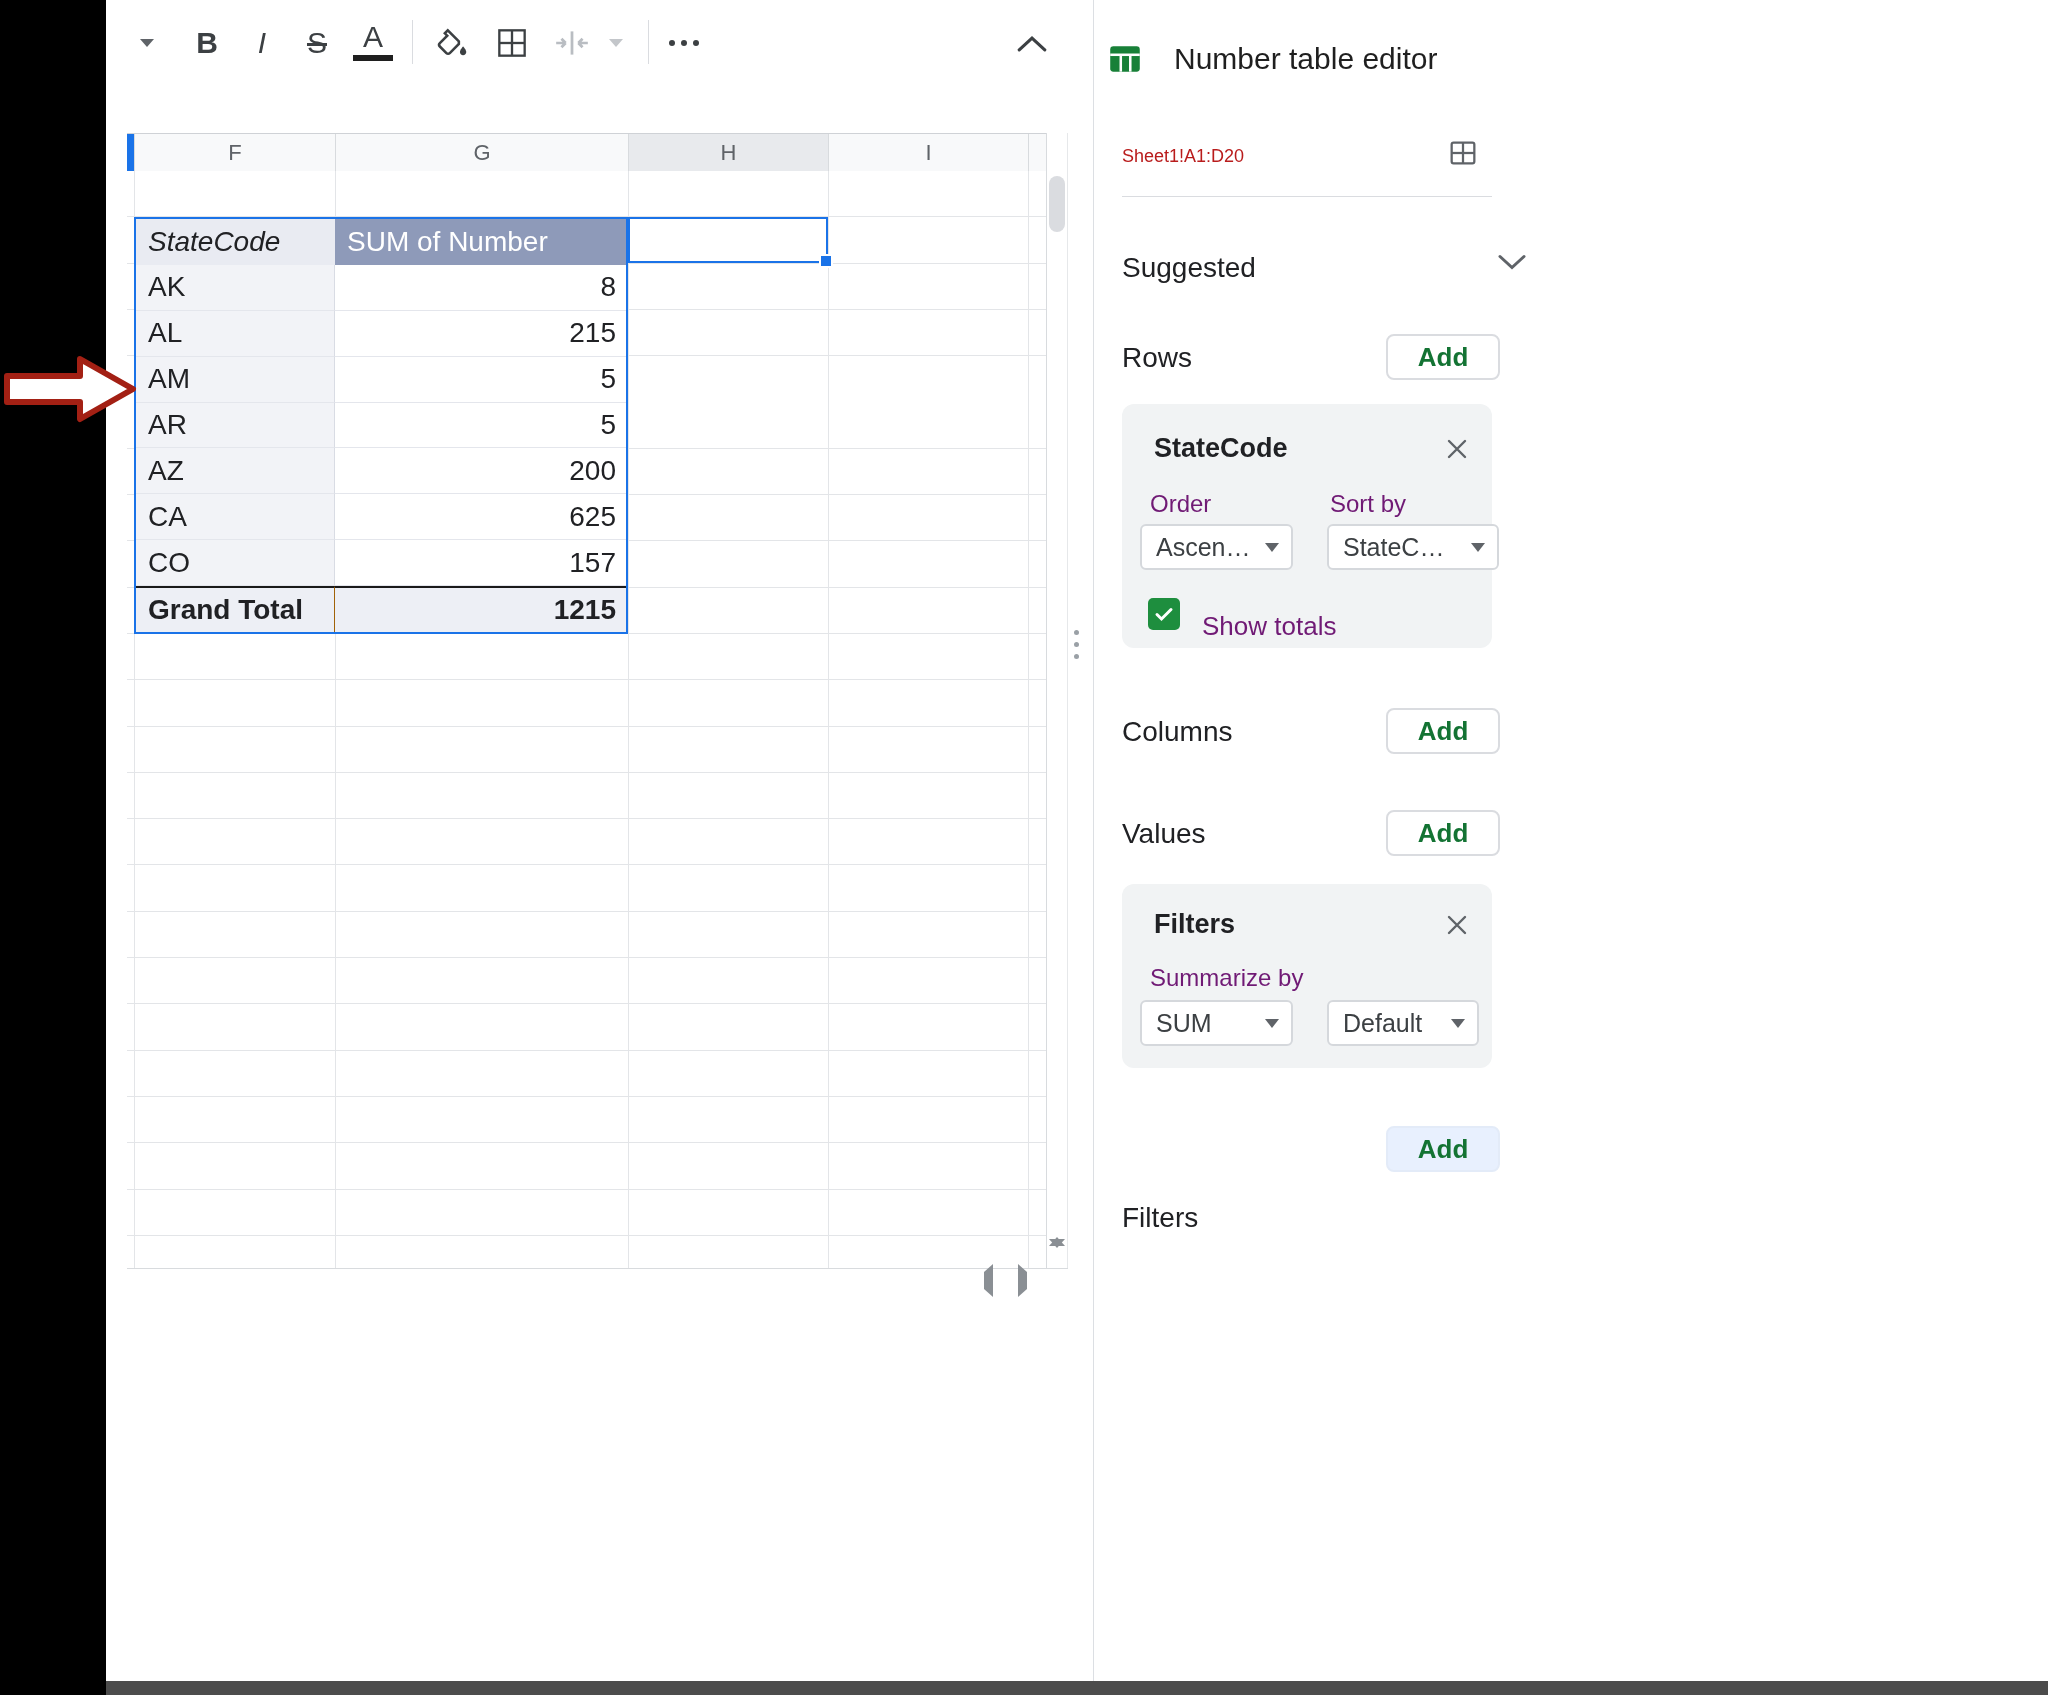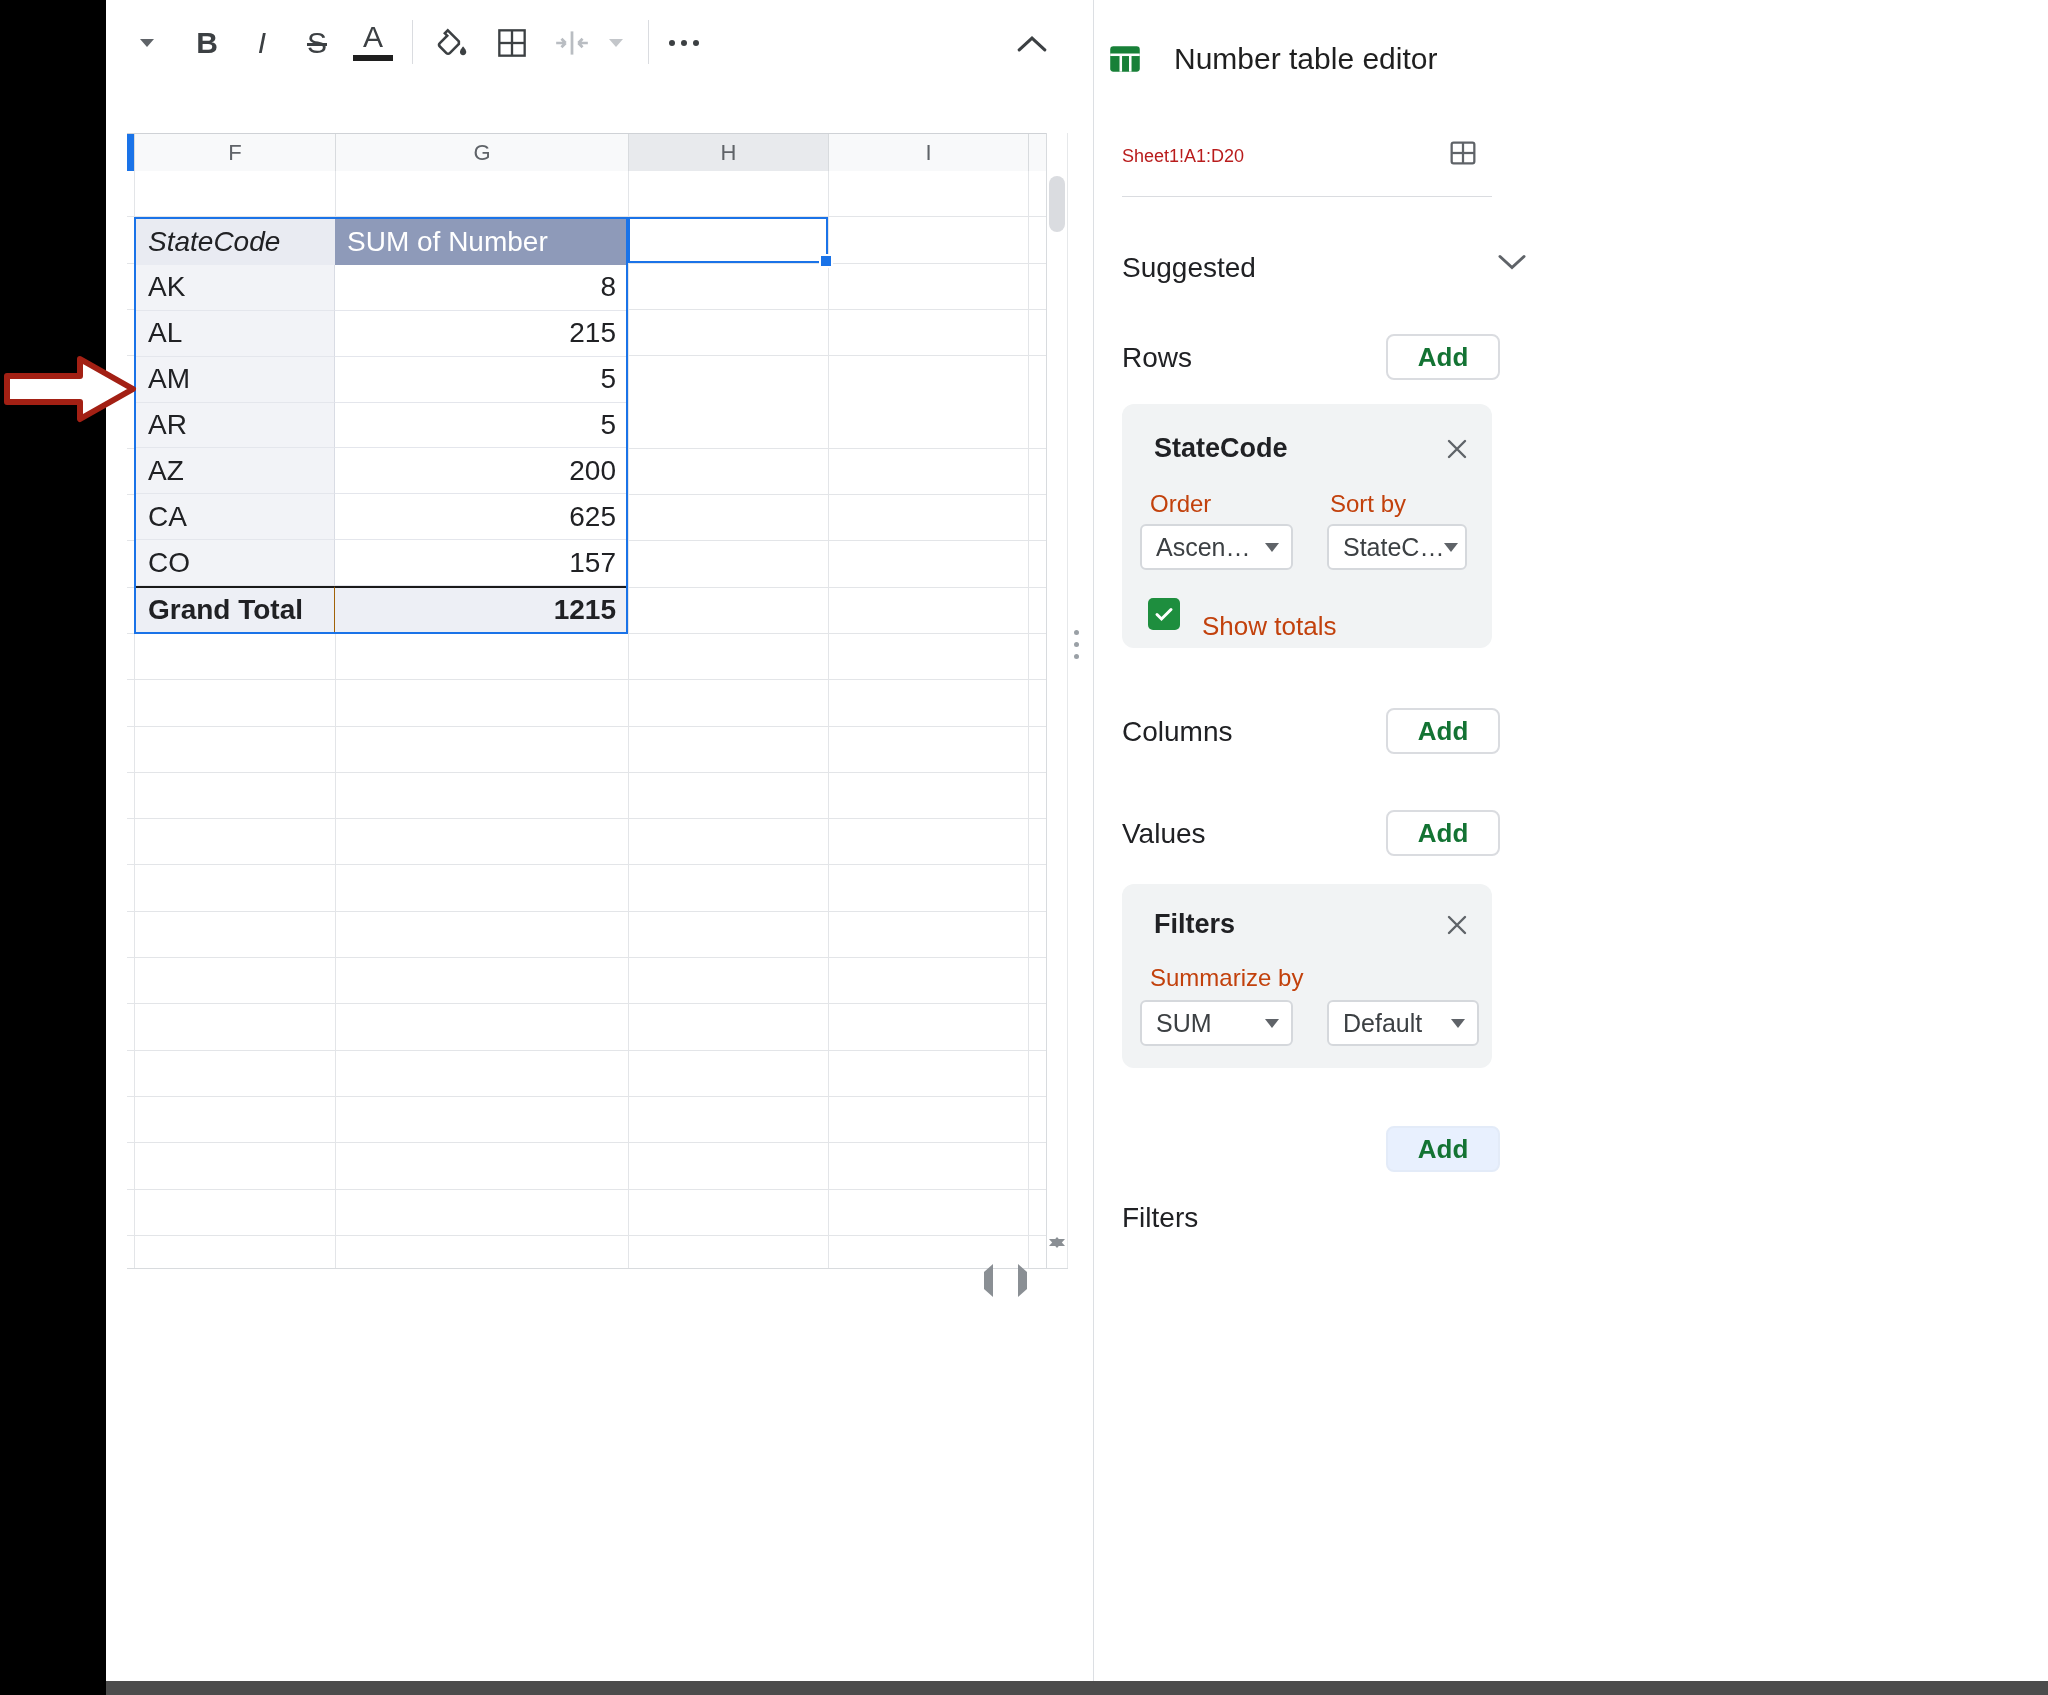--- a/index.html
+++ b/index.html
@@ -55,21 +55,21 @@
   .range-label{position:absolute;left:1122px;top:140px;font-size:18px;line-height:32px;color:#b91c1c;}
   .hdiv{position:absolute;height:1px;background:#dadce0;}
   .section-label{position:absolute;font-size:28px;line-height:36px;color:#202124;}
   .add-btn{position:absolute;width:114px;height:46px;border:2px solid #dadce0;border-radius:8px;background:#fff;
            color:#137333;font-size:26px;font-weight:bold;font-family:inherit;cursor:pointer;display:flex;
            align-items:center;justify-content:center;}
   .add-btn.tinted{background:#e8f0fe;border-color:#e3ebf8;}
   .card{position:absolute;left:1122px;width:370px;background:#f1f3f4;border-radius:12px;}
   .card-title{position:absolute;left:32px;font-size:27px;font-weight:bold;color:#202124;line-height:36px;}
   .card-x{position:absolute;right:22px;cursor:pointer;}
-  .mini-label{position:absolute;font-size:24px;color:#c2410c;line-height:28px;}
+  .mini-label{position:absolute;font-size:24px;color:#701a75;line-height:28px;}
   .dd{position:absolute;height:46px;background:#fff;border:2px solid #d5d8dc;border-radius:6px;box-sizing:border-box;
       display:flex;align-items:center;justify-content:space-between;padding:0 12px 0 14px;font-size:25px;color:#3c4043;cursor:pointer;}
   .dd-caret{width:0;height:0;border-left:7px solid transparent;border-right:7px solid transparent;border-top:9px solid #5f6368;}
   .cbx{position:absolute;width:32px;height:32px;background:#1e8e3e;border-radius:5px;display:flex;
        align-items:center;justify-content:center;cursor:pointer;}
   .handle-dots{position:absolute;left:1074px;top:630px;display:flex;flex-direction:column;gap:7px;}
   .handle-dots i{width:5px;height:5px;border-radius:50%;background:#9aa0a6;}
 </style>
 </head>
 <body>
@@ -226,21 +226,21 @@
       <svg width="26" height="26" viewBox="0 0 26 26" stroke="#5f6368" stroke-width="2.4" fill="none" stroke-linecap="round">
           <path d="M5 5 L21 21 M21 5 L5 21"></path>
         </svg>
     </div>
     <div class="mini-label" style="left:28px;top:86px;">Order</div>
     <div class="mini-label" style="left:208px;top:86px;">Sort by</div>
     <div class="dd" style="left:18px;top:120px;width:153px;">
       <span>Ascen…</span>
       <span class="dd-caret"></span>
     </div>
-    <div class="dd" style="left:205px;top:120px;width:140px;">
+    <div class="dd" style="left:205px;top:120px;width:172px;">
       <span>StateC…</span>
       <span class="dd-caret"></span>
     </div>
     <div class="cbx" style="left:26px;top:194px;">
       <svg width="24" height="24" viewBox="0 0 24 24" fill="none" stroke="#fff" stroke-width="3" stroke-linecap="round">
           <path d="M5 12.5l4.5 4.5L19 7.5"></path>
         </svg>
     </div>
     <div class="mini-label" style="left:80px;top:208px;font-size:26px;">Show totals</div>
   </div>

